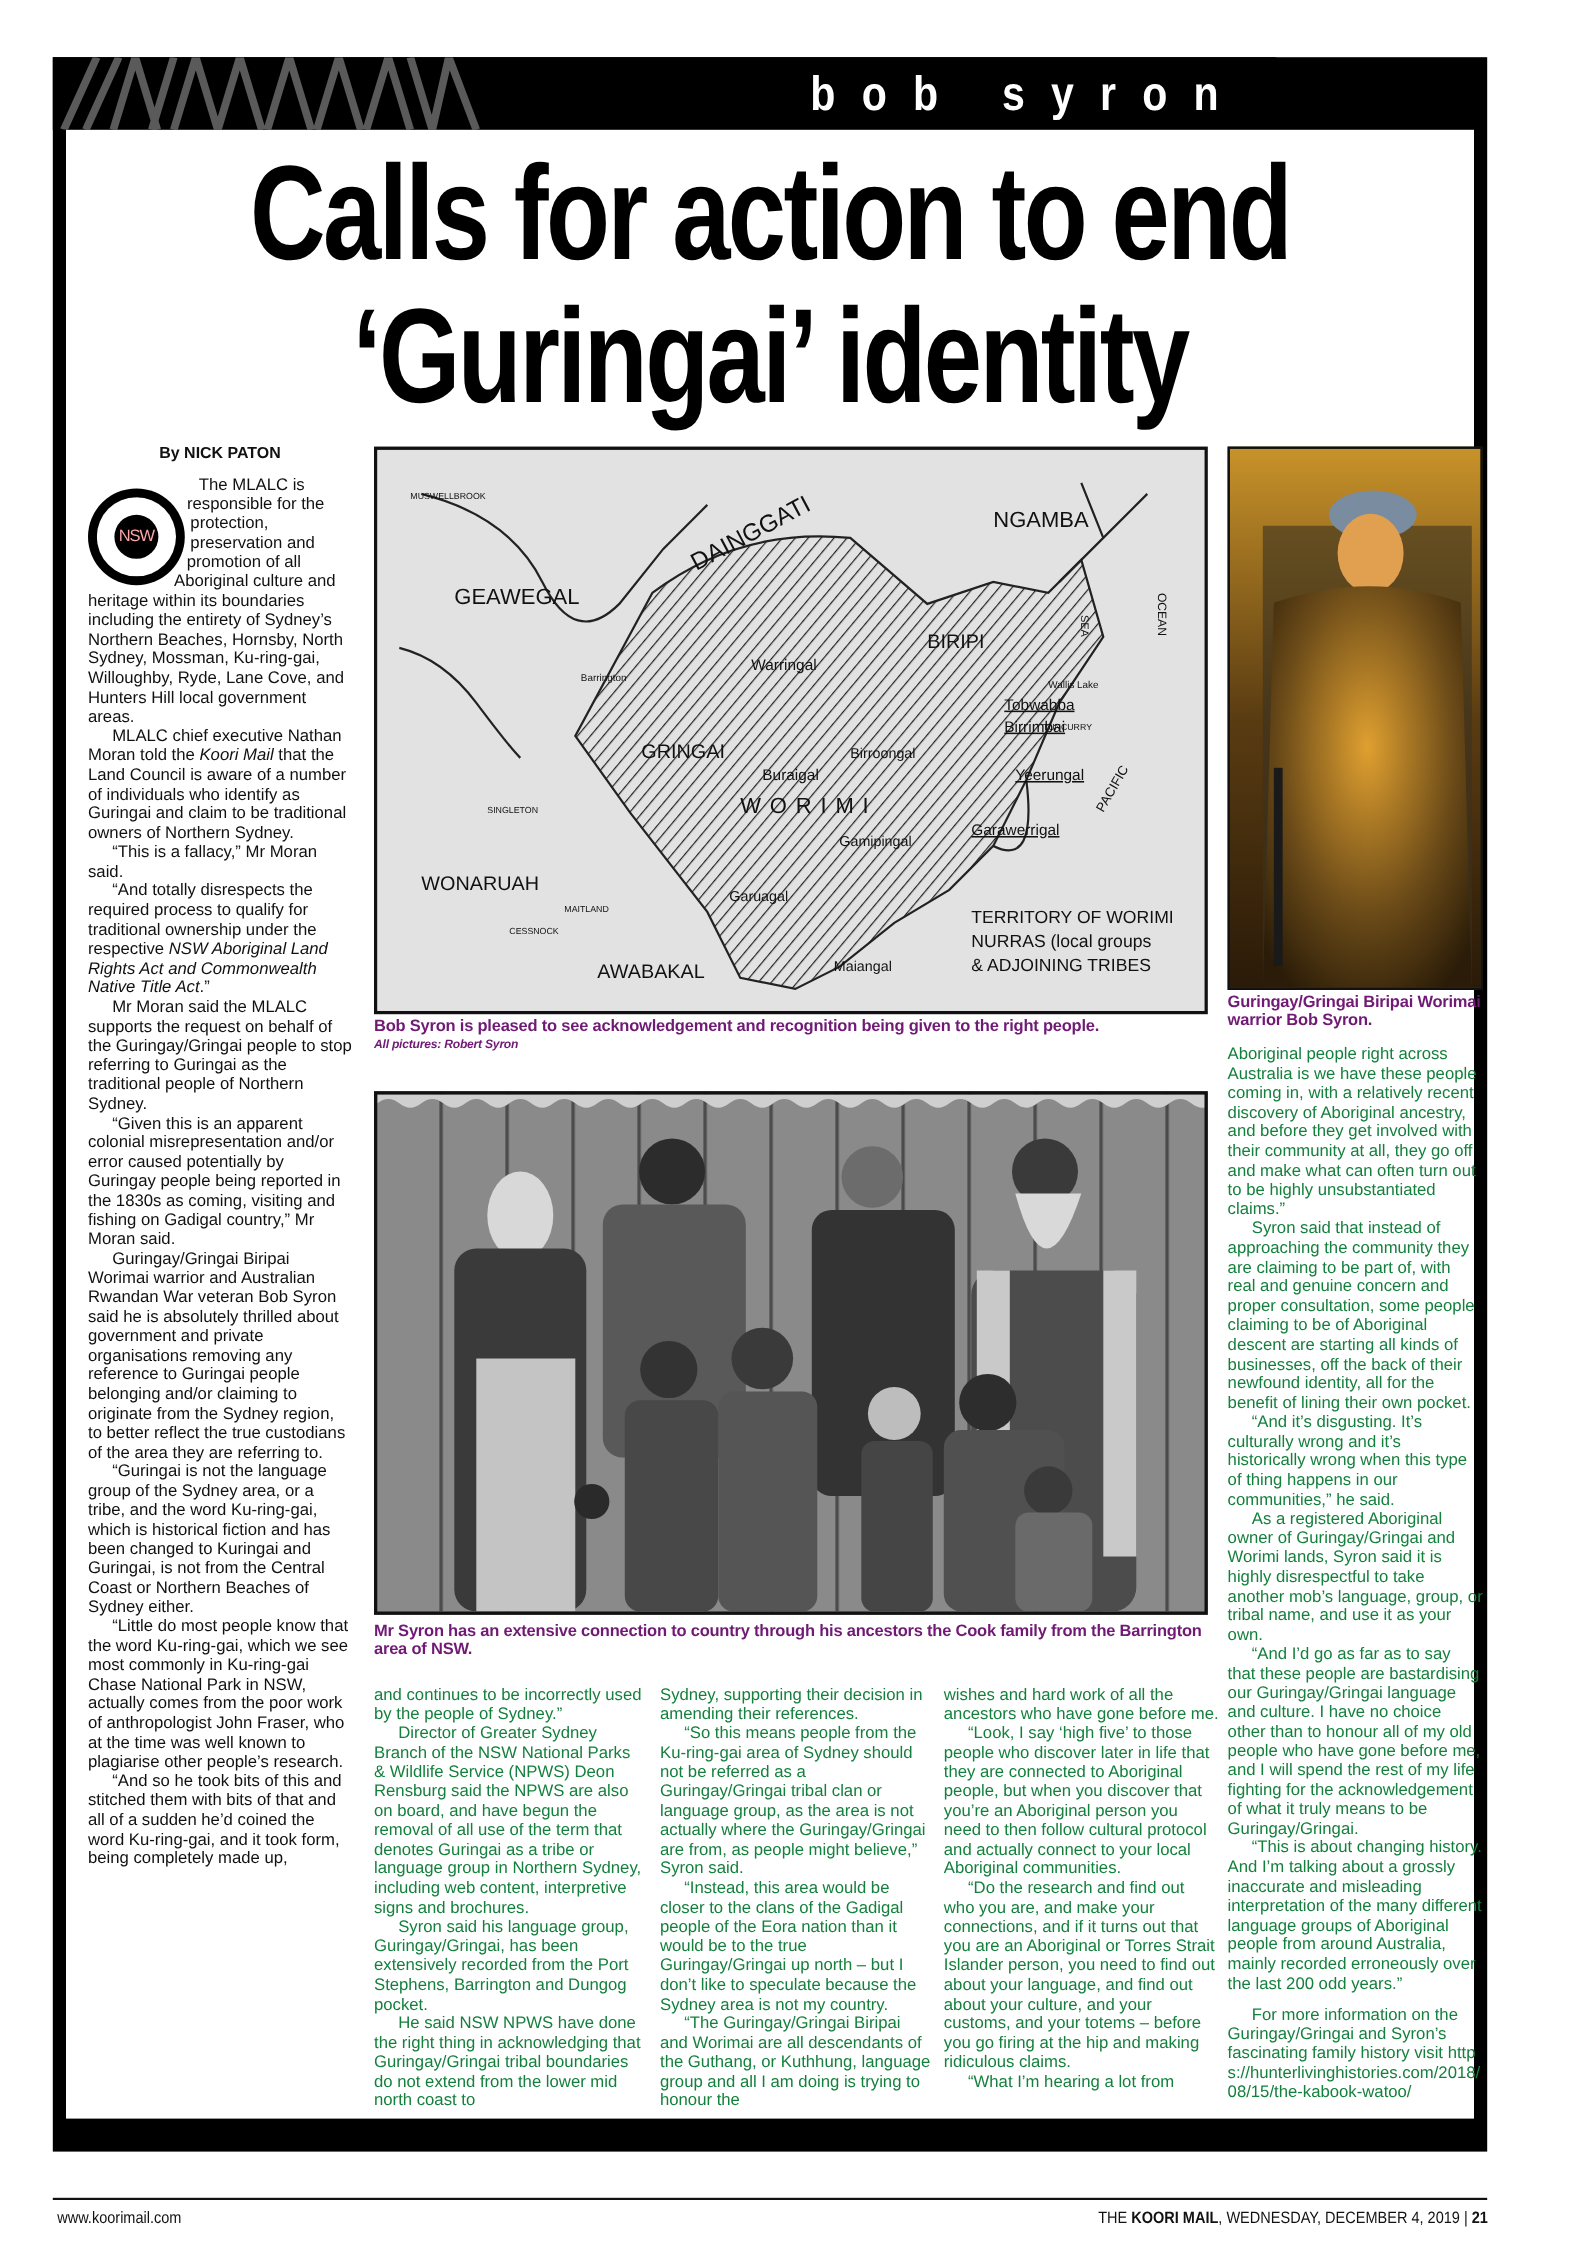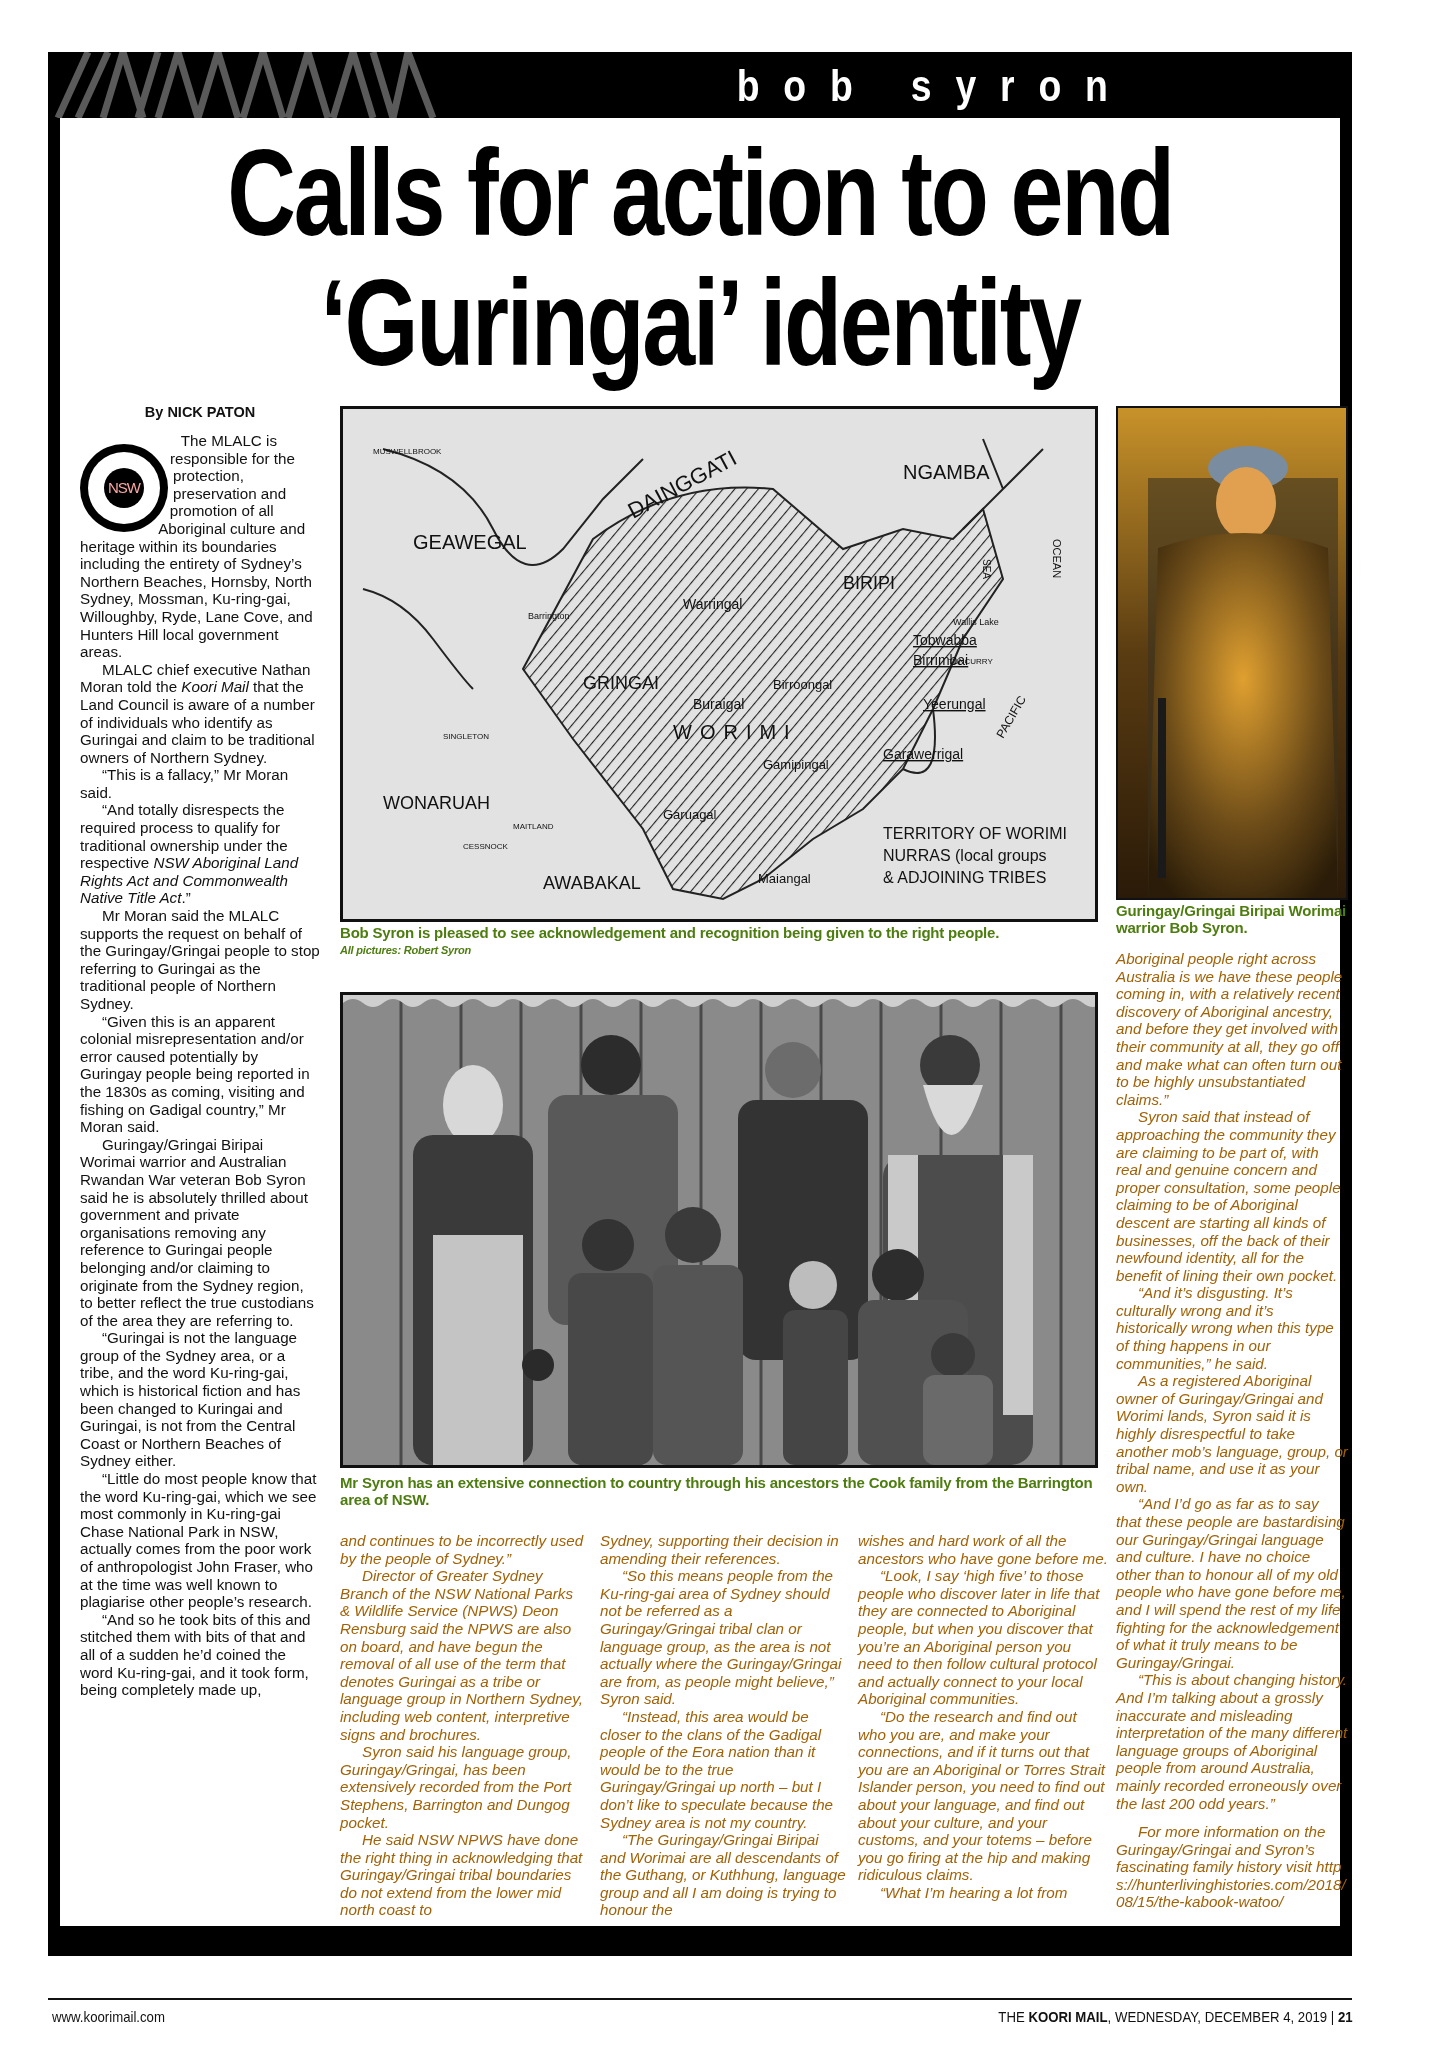--- a/index.html
+++ b/index.html
@@ -3,33 +3,33 @@
 <meta charset="utf-8">
 <style>
   html, body { margin: 0; padding: 0; background: #ffffff; }
   body { width: 1437px; height: 2048px; position: relative; overflow: hidden; font-family: "Liberation Sans", sans-serif; color: #111; }
   .frame { position: absolute; left: 48px; top: 52px; width: 1304px; height: 1904px; background: #000; }
   .banner { position: absolute; left: 48px; top: 52px; width: 1112px; height: 66px; background: #000; overflow: hidden; }
   .banner-pattern { position: absolute; left: 0; top: 0; width: 400px; height: 66px; }
   .section-label { position: absolute; right: 28px; top: 6px; color: #fff; font-family: "Liberation Sans", sans-serif; font-weight: bold; font-size: 44px; letter-spacing: 28px; line-height: 56px; transform: scaleX(0.85); transform-origin: right center; }
   .inner { position: absolute; left: 60px; top: 118px; width: 1280px; height: 1808px; background: #fff; }
   .headline { position: absolute; left: 60px; top: 128px; width: 1280px; text-align: center; font-family: "Liberation Sans", sans-serif; font-weight: bold; font-size: 122px; line-height: 130px; letter-spacing: -3px; transform: scaleX(0.78); transform-origin: center top; color: #000; }
-  .col { position: absolute; font-size: 15.2px; line-height: 17.6px; color: #a16207; font-style: italic; }
+  .col { position: absolute; font-size: 15.2px; line-height: 17.6px; color: #15803d; }
   .col p { margin: 0; text-indent: 22px; }
   .col p.noindent { text-indent: 0; }
   .byline { position: absolute; left: 80px; top: 404px; width: 240px; text-align: center; font-weight: bold; font-size: 14.5px; }
   .nsw-badge { position: absolute; left: 80px; top: 444px; width: 88px; height: 88px; border-radius: 50%; background: #000; }
   .nsw-ring { position: absolute; left: 8px; top: 8px; width: 68px; height: 68px; border-radius: 50%; border: 2px dotted #fff; background: #fff; }
   .nsw-core { position: absolute; left: 14px; top: 14px; width: 40px; height: 40px; border-radius: 50%; background: #000; color: #fca5a5; font-weight: normal; font-size: 15px; line-height: 40px; text-align: center; letter-spacing: -1px; }
   .lead { position: absolute; left: 80px; top: 432px; width: 240px; font-size: 15.2px; line-height: 17.6px; }
   .lead .wrap-float { float: left; width: 94px; height: 105px; shape-outside: circle(50% at 46% 50%); }
   .lead p { margin: 0; text-indent: 22px; }
   .lead p.first { text-indent: 0; }
   .map { position: absolute; left: 340px; top: 406px; width: 752px; height: 510px; border: 3px solid #111; background: #e4e4e4; overflow: hidden; }
-  .caption { position: absolute; font-weight: bold; font-size: 15px; line-height: 17px; letter-spacing: -0.2px; color: #4d7c0f; }
+  .caption { position: absolute; font-weight: bold; font-size: 15px; line-height: 17px; letter-spacing: -0.2px; color: #701a75; }
   .caption.italic { font-style: italic; font-size: 11px; }
   .family { position: absolute; left: 340px; top: 992px; width: 752px; height: 470px; border: 3px solid #111; background: #7a7a7a; overflow: hidden; }
   .soldier { position: absolute; left: 1116px; top: 406px; width: 228px; height: 490px; border: 2px solid #111; overflow: hidden; background: #3a2a10; }
   .footer-rule { position: absolute; left: 48px; top: 1998px; width: 1304px; height: 2px; background: #111; }
   .footer-left { position: absolute; left: 52px; top: 2008px; font-size: 15px; transform: scaleX(0.88); transform-origin: left top; }
   .footer-right { position: absolute; right: 84px; top: 2008px; font-size: 15px; transform: scaleX(0.88); transform-origin: right top; }
   .footer-right b { font-weight: bold; }
   .link { word-break: break-all; }
 </style>
 </head>

